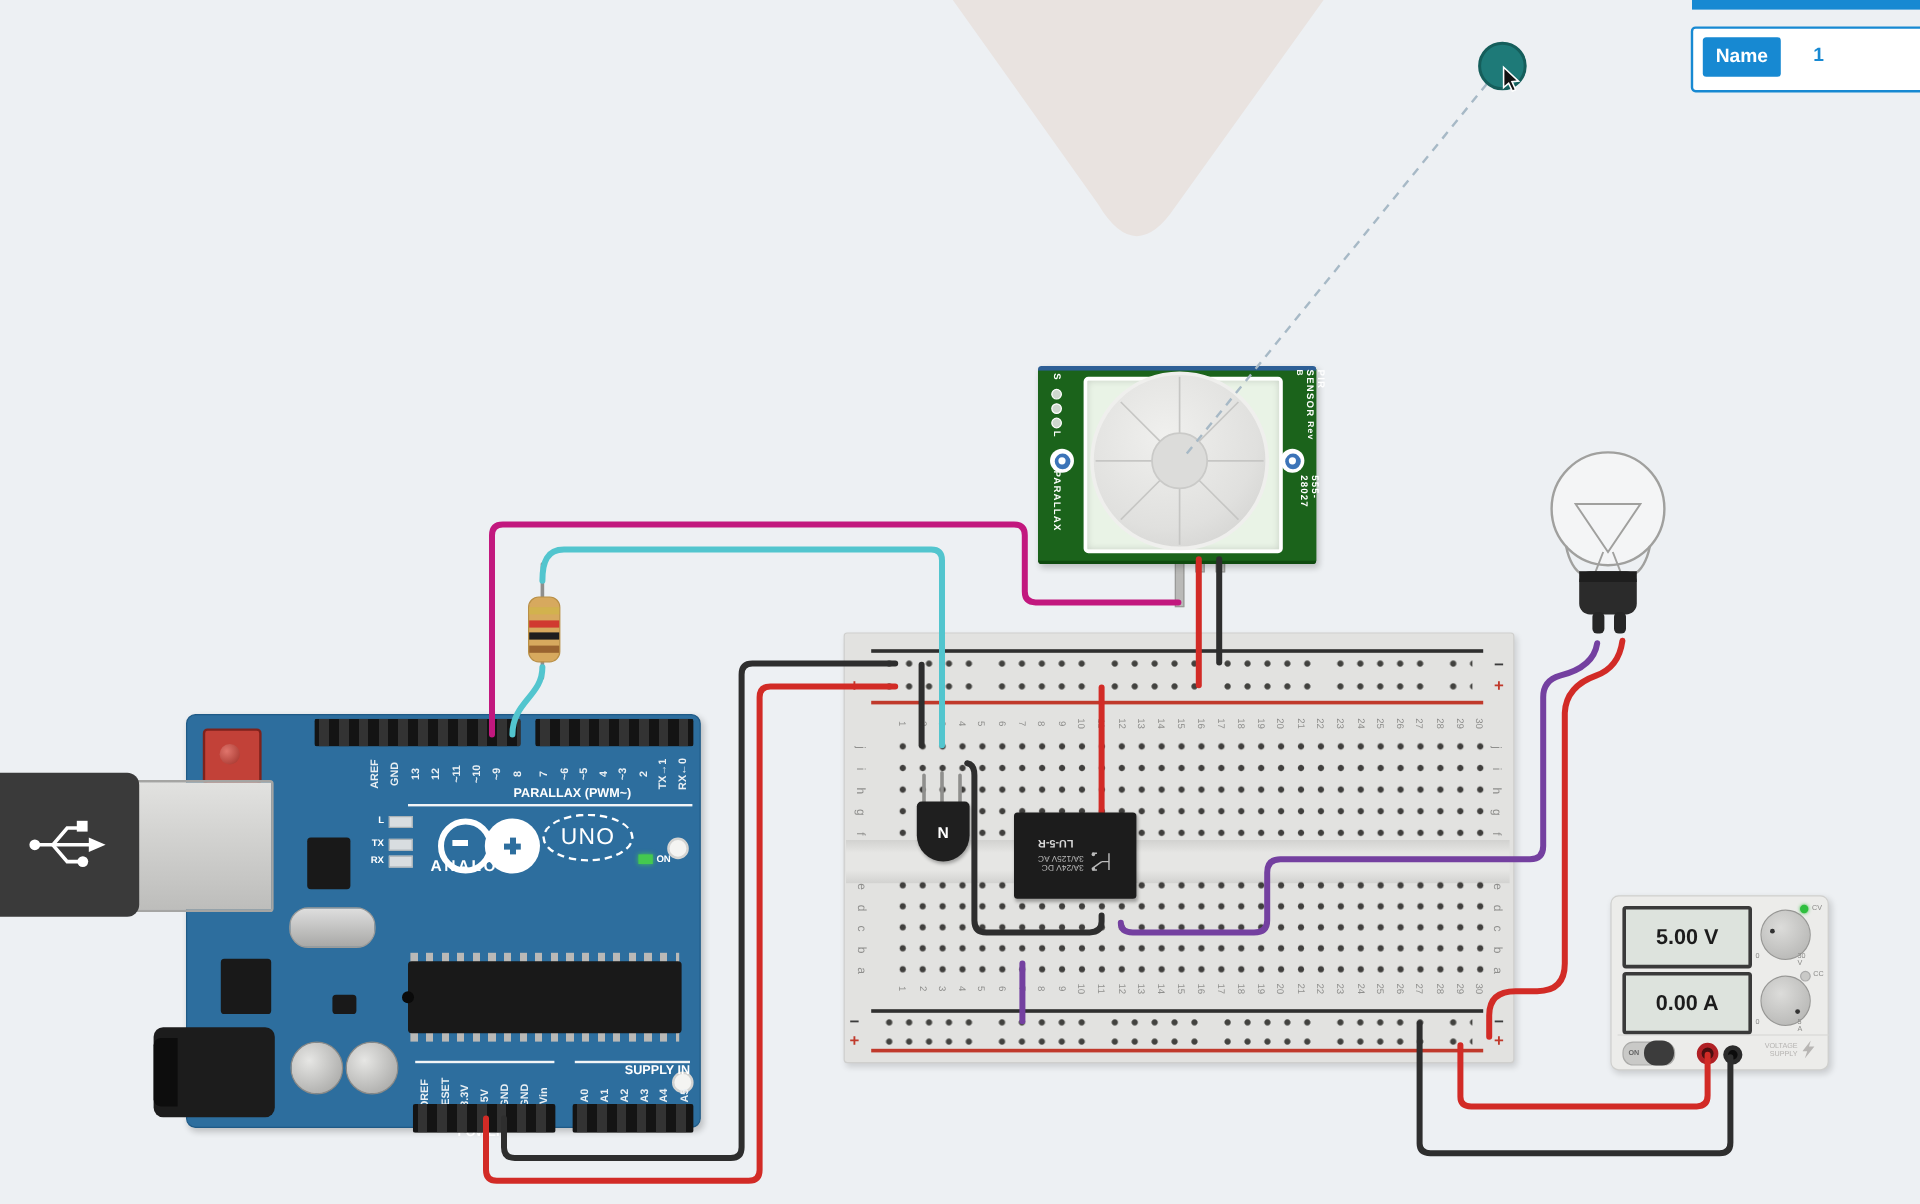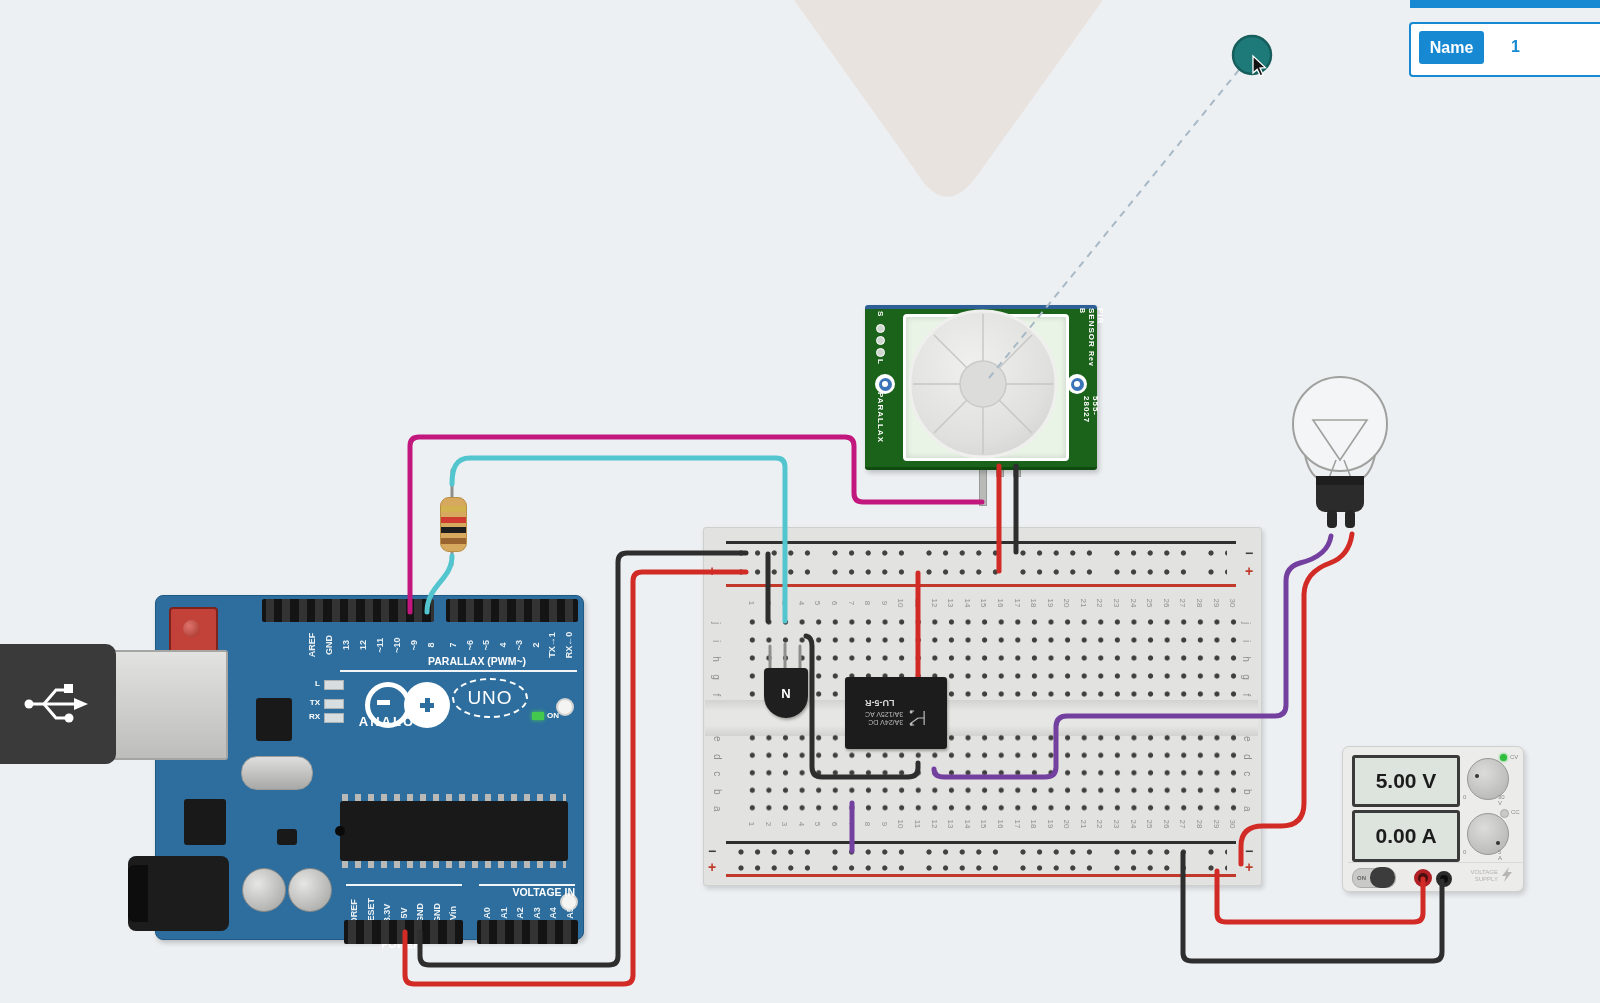--- a/index.html
+++ b/index.html
@@ -56,21 +56,21 @@
   .relay{left:845px;top:677px;width:102px;height:72px;background:#1c1c1c;border-radius:3px;box-shadow:1px 2px 3px rgba(0,0,0,.3);display:flex;align-items:center;justify-content:center;}
   .relay-inner{transform:rotate(180deg);color:#b9b9b9;font-size:7px;line-height:8px;}
   .relay-model{font-size:9px;font-weight:bold;color:#d8d8d8;text-align:right;margin-top:2px;}
   .transistor{left:764px;top:668px;width:44px;height:50px;background:#1f1f1f;border-radius:4px 4px 22px 22px;box-shadow:1px 2px 3px rgba(0,0,0,.3);display:flex;align-items:center;justify-content:center;}
   .transistor b{color:#fff;font-size:13px;}
   .resistor{left:440px;top:497px;width:25px;height:53px;background:#d7a95e;border:1px solid #b98f45;border-radius:9px;}
   .band{position:absolute;left:0;width:100%;height:6px;}
 
   
   .psu{left:1342px;top:746px;width:180px;height:144px;background:#ececea;border:1px solid #cfcfcd;border-radius:7px;box-shadow:2px 3px 5px rgba(0,0,0,.15);}
-  .psu-disp{left:1352px;width:102px;height:46px;background:#dde3dd;border:3px solid #3a3a3a;border-radius:3px;display:flex;align-items:center;justify-content:center;font-weight:bold;font-size:21px;color:#1c1c1c;}
+  .psu-disp{left:1352px;width:102px;height:46px;background:#dde3dd;border:3px solid #3a3a3a;border-radius:3px;display:flex;align-items:center;justify-content:center;font-weight:bold;font-size:18px;color:#1c1c1c;}
   .knob{width:40px;height:40px;border-radius:50%;background:radial-gradient(circle at 40% 35%,#dcdcda,#b0b0ae);border:1px solid #97979založ5;}
   .knob{border:1px solid #979795;}
   .kdot{width:4px;height:4px;border-radius:50%;background:#333;}
   .ktxt{font-size:6px;color:#8a8a88;}
   .ind{width:7px;height:7px;border-radius:50%;}
   .psu-small{font-size:6px;color:#b5b3b1;line-height:7px;text-align:right;}
   .term{border-radius:50%;}
 
   
   .nm-panel{left:1409px;top:22px;width:195px;height:51px;background:#fff;border:2.5px solid #1789d2;border-radius:4px;}
@@ -349,21 +349,21 @@
     <div class="abs cap" style="left:288px;top:868px"></div>
     <div class="abs" style="left:128px;top:856px;width:101px;height:75px;background:#1c1c1c;border-radius:8px">
       <div class="abs" style="left:0;top:9px;width:20px;height:57px;background:#0d0d0d;border-radius:6px 0 0 6px"></div>
     </div>
     <div class="abs mhole" style="left:556px;top:698px;width:14px;height:14px"></div>
     <div class="abs mhole" style="left:560px;top:893px;width:14px;height:14px"></div>
 
     <div class="abs wline" style="left:346px;top:884px;width:116px"></div>
     <div class="abs wlab" style="left:342px;top:938px;width:118px;font-size:10.5px;text-align:center">POWER</div>
     <div class="abs wline" style="left:479px;top:884px;width:96px"></div>
-    <div class="abs wlab" style="left:479px;top:886px;width:96px;font-size:10.5px;text-align:right">VOLTAGE IN</div>
+    <div class="abs wlab" style="left:479px;top:886px;width:96px;font-size:10.5px;text-align:right">SUPPLY IN</div>
     <div class="abs pinrow n" style="left:346px;top:890px">
         <i>
           <b>IOREF</b>
         </i>
         <i>
           <b>RESET</b>
         </i>
         <i>
           <b>3.3V</b>
         </i>

